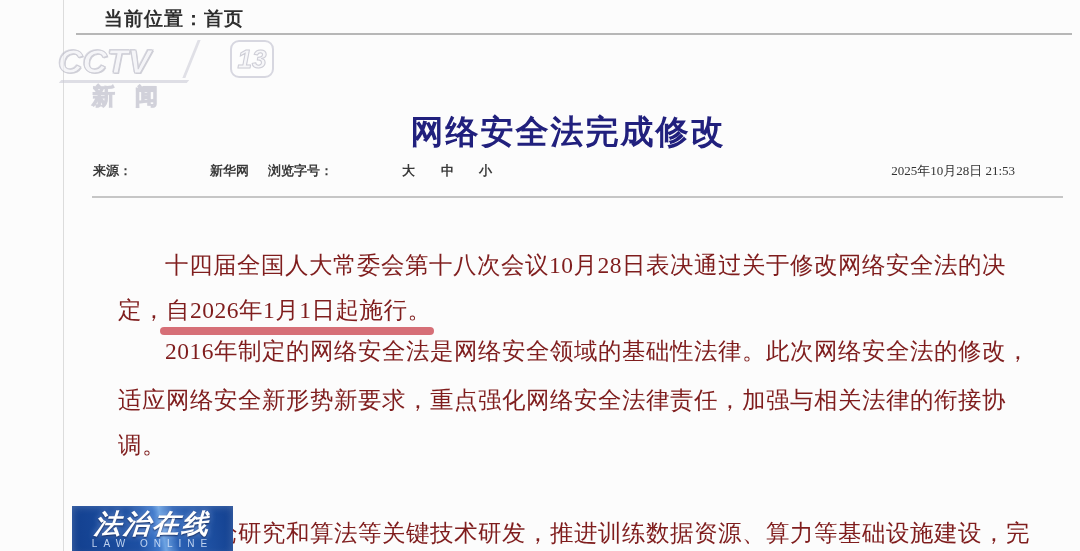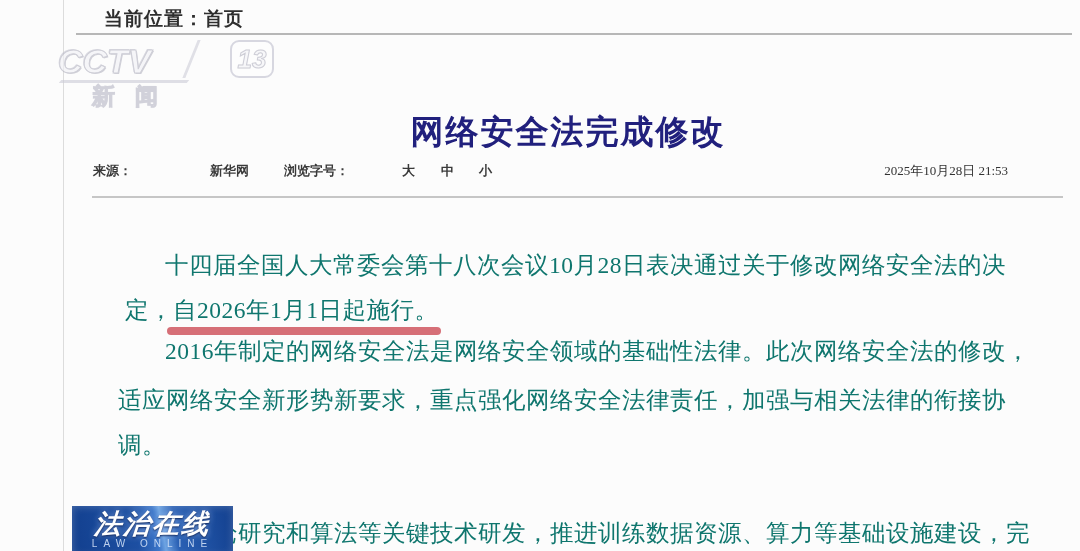--- a/index.html
+++ b/index.html
@@ -46,35 +46,35 @@
     position:absolute;left:64px;top:88px;width:1008px;text-align:center;
     font-family:"Liberation Sans","DejaVu Sans",sans-serif;
     font-size:33px;font-weight:700;letter-spacing:2px;color:#21207d;
   }
 
   
   .meta{position:absolute;left:0;top:162px;width:1080px;height:30px;font-size:13px;color:#3a3a3a;font-weight:bold;}
   .meta span{position:absolute;top:0;}
   .m-src-label{left:93px;}
   .m-src{left:166px;margin-left:44px;}
-  .m-fs-label{left:284px;}
+  .m-fs-label{left:268px;}
   .m-fs-l{left:402px;cursor:pointer;}
   .m-fs-m{left:441px;cursor:pointer;}
   .m-fs-s{left:479px;cursor:pointer;}
-  .m-date{right:72px;font-weight:normal;color:#333;}
+  .m-date{right:65px;font-weight:normal;color:#333;}
   .sep-meta{position:absolute;left:92px;top:196px;width:971px;height:2px;background:#c6c6c6;}
 
   
   .bline{
     position:absolute;left:118px;width:880px;
-    font-size:23.5px;line-height:31px;color:#0f766e;letter-spacing:.5px;
+    font-size:23.5px;line-height:31px;color:#7f1d1d;letter-spacing:.5px;
     white-space:nowrap;
   }
   .indent{text-indent:47px;}
-  .l1{top:250px;} .l2{top:295px;margin-left:7px;} .l3{top:336px;} .l4{top:385px;}
+  .l1{top:250px;} .l2{top:295px;} .l3{top:336px;} .l4{top:385px;}
   .l5{top:430px;} .l6{top:474px;} .l7{top:518px;}
   .hl{position:relative;display:inline-block;}
   .hl::after{
     content:"";position:absolute;left:-6px;right:-2px;bottom:-9px;height:8px;
     background:#d25f68;border-radius:5px;opacity:.9;
   }
 
   
   .law-logo{
     position:absolute;left:72px;top:506px;width:161px;height:50px;z-index:5;

